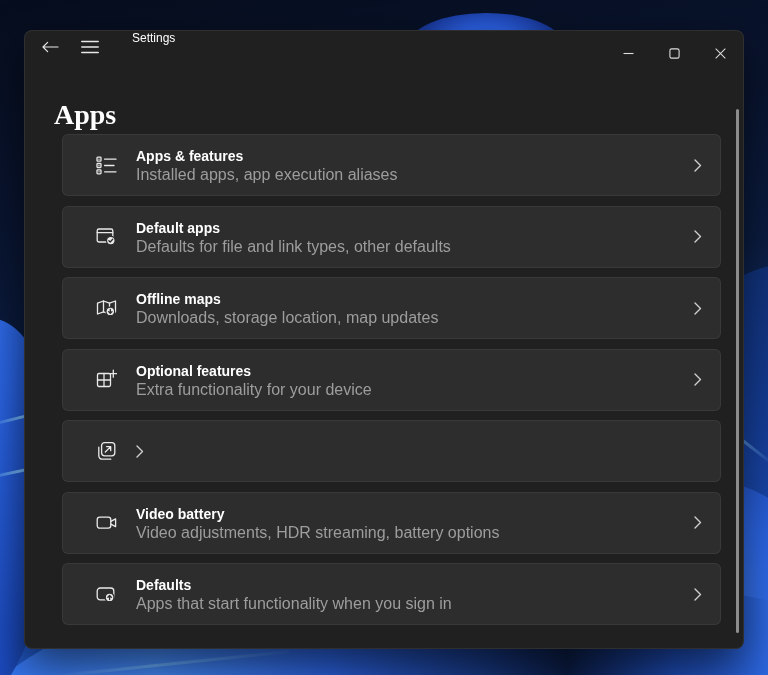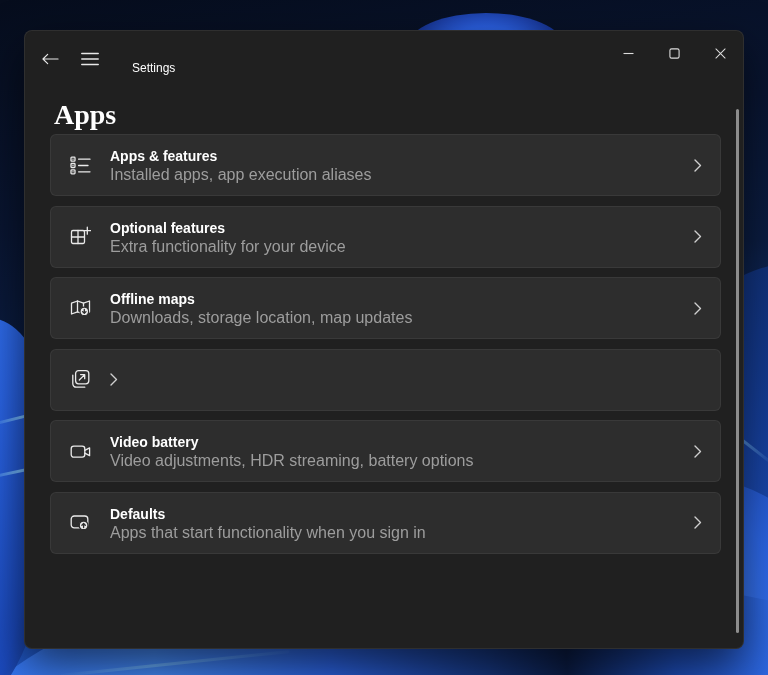--- a/index.html
+++ b/index.html
@@ -30,33 +30,33 @@
     background:linear-gradient(90deg,rgba(120,190,255,.05),rgba(130,200,255,.85) 40%,rgba(120,190,255,.1));}
   .wp-e1{left:-8px;top:414px;width:72px;transform:rotate(-14deg);}
   .wp-e2{left:-12px;top:468px;width:78px;transform:rotate(-12deg);}
   .wp-e3{left:60px;bottom:10px;width:230px;transform:rotate(-6deg);opacity:.65;}
   .wp-e4{right:-8px;top:440px;width:64px;transform:rotate(38deg);opacity:.7;}
 
   
   .win{position:absolute;left:24px;top:30px;width:720px;height:619px;
     background:#202020;border-radius:8px;border:1px solid rgba(255,255,255,.07);
     box-shadow:0 18px 45px rgba(0,0,0,.6);box-sizing:border-box;}
-  .titlebar{position:absolute;left:0;top:0;right:0;height:44px;display:flex;align-items:flex-end;}
+  .titlebar{position:absolute;left:0;top:0;right:0;height:44px;display:flex;align-items:flex-start;}
   .tb-btn{width:32px;height:32px;display:flex;align-items:center;justify-content:center;
     background:transparent;border:none;padding:0;cursor:default;}
   .tb-back{margin-left:9px;}
   .tb-menu{margin-left:8px;}
   .tb-title{margin-left:26px;font-size:12px;color:#ffffff;}
   .tb-controls{margin-left:auto;display:flex;height:44px;}
   .ctl-btn{width:46px;height:44px;display:flex;align-items:center;justify-content:center;
     background:transparent;border:none;padding:0;cursor:default;}
   .page-title{position:absolute;left:29px;top:48px;font-size:28px;font-weight:700;color:#ffffff;line-height:34px;font-family:Liberation Serif, serif;}
   .list{position:absolute;left:25px;top:103px;width:671px;display:flex;flex-direction:column;gap:9.5px;}
   .card{height:62px;box-sizing:border-box;background:#2d2d2d;border:1px solid rgba(255,255,255,.06);
-    border-radius:6px;display:flex;align-items:center;padding:0 18px 0 19px;cursor:default;}
+    border-radius:6px;display:flex;align-items:center;padding:0 18px 0 33px;cursor:default;margin-left:12px;}
   .card-icon{width:21px;height:21px;flex:0 0 21px;margin-right:19px;display:flex;align-items:center;justify-content:center;}
   .card-text{display:flex;flex-direction:column;gap:2px;flex:1;min-width:0;}
   .card-title{font-size:14px;font-weight:600;color:#ffffff;line-height:17px;}
   .card-sub{font-size:16px;color:#9d9d9d;line-height:15px;}
   .card-chevron{flex:0 0 auto;display:flex;align-items:center;}
   .scrollbar{position:absolute;right:4px;top:78px;width:3px;height:524px;border-radius:2px;background:#8d8d8d;}
   svg{display:block;}
 </style>
 </head>
 <body>
@@ -136,32 +136,32 @@
         <span class="card-title">Apps &amp; features</span>
         <span class="card-sub">Installed apps, app execution aliases</span>
       </span>
       <span class="card-chevron">
         <svg width="8" height="13" viewBox="0 0 8 13" fill="none" stroke="#cfcfcf" stroke-width="1.4" stroke-linecap="round" stroke-linejoin="round">
             <path d="M1 1 L6.5 6.5 L1 12"></path>
           </svg>
       </span>
     </div>
 
-
-    <div class="card">
-      <span class="card-icon">
-        <svg width="21" height="21" viewBox="0 0 21 21" fill="none" stroke="#eaeaea" stroke-width="1.3" stroke-linecap="round" stroke-linejoin="round">
-          <rect x="1.5" y="4.5" width="13" height="13" rx="1.4"></rect>
-          <path d="M8 4.5 V17.5 M1.5 11 H14.5"></path>
-          <path d="M17.3 1.2 v7 M13.8 4.7 h7"></path>
-        </svg>
-      </span>
-      <span class="card-text">
-        <span class="card-title">Optional features</span>
-        <span class="card-sub">Extra functionality for your device</span>
+    <div class="card">
+      <span class="card-icon">
+        <svg width="21" height="21" viewBox="0 0 21 21" fill="none" stroke="#eaeaea" stroke-width="1.3" stroke-linecap="round" stroke-linejoin="round">
+          <rect x="1.2" y="3" width="15.6" height="13" rx="1.8"></rect>
+          <path d="M1.2 6.6 H16.8"></path>
+          <circle cx="14.8" cy="14.6" r="4.3" fill="#eaeaea" stroke="#2d2d2d" stroke-width="1.2"></circle>
+          <path d="M12.9 14.7 l1.3 1.3 2.5 -2.7" stroke="#2d2d2d" stroke-width="1.3"></path>
+        </svg>
+      </span>
+      <span class="card-text">
+        <span class="card-title">Default apps</span>
+        <span class="card-sub">Defaults for file and link types, other defaults</span>
       </span>
       <span class="card-chevron">
         <svg width="8" height="13" viewBox="0 0 8 13" fill="none" stroke="#cfcfcf" stroke-width="1.4" stroke-linecap="round" stroke-linejoin="round">
             <path d="M1 1 L6.5 6.5 L1 12"></path>
           </svg>
       </span>
     </div>
 
     <div class="card">
       <span class="card-icon">
@@ -179,20 +179,39 @@
       <span class="card-chevron">
         <svg width="8" height="13" viewBox="0 0 8 13" fill="none" stroke="#cfcfcf" stroke-width="1.4" stroke-linecap="round" stroke-linejoin="round">
             <path d="M1 1 L6.5 6.5 L1 12"></path>
           </svg>
       </span>
     </div>
 
     <div class="card">
       <span class="card-icon">
         <svg width="21" height="21" viewBox="0 0 21 21" fill="none" stroke="#eaeaea" stroke-width="1.3" stroke-linecap="round" stroke-linejoin="round">
+          <rect x="1.5" y="4.5" width="13" height="13" rx="1.4"></rect>
+          <path d="M8 4.5 V17.5 M1.5 11 H14.5"></path>
+          <path d="M17.3 1.2 v7 M13.8 4.7 h7"></path>
+        </svg>
+      </span>
+      <span class="card-text">
+        <span class="card-title">Optional features</span>
+        <span class="card-sub">Extra functionality for your device</span>
+      </span>
+      <span class="card-chevron">
+        <svg width="8" height="13" viewBox="0 0 8 13" fill="none" stroke="#cfcfcf" stroke-width="1.4" stroke-linecap="round" stroke-linejoin="round">
+            <path d="M1 1 L6.5 6.5 L1 12"></path>
+          </svg>
+      </span>
+    </div>
+
+    <div class="card">
+      <span class="card-icon">
+        <svg width="21" height="21" viewBox="0 0 21 21" fill="none" stroke="#eaeaea" stroke-width="1.3" stroke-linecap="round" stroke-linejoin="round">
           <path d="M2.8 6.2 v8.6 a3.4 3.4 0 0 0 3.4 3.4 h8.6"></path>
           <rect x="5.6" y="1.6" width="13.2" height="13.2" rx="3"></rect>
           <path d="M9.3 11 L14.7 5.6 M10.6 5.6 h4.1 v4.1"></path>
         </svg>
       </span>
       <span class="card-chevron">
         <svg width="8" height="13" viewBox="0 0 8 13" fill="none" stroke="#cfcfcf" stroke-width="1.4" stroke-linecap="round" stroke-linejoin="round">
             <path d="M1 1 L6.5 6.5 L1 12"></path>
           </svg>
       </span>

